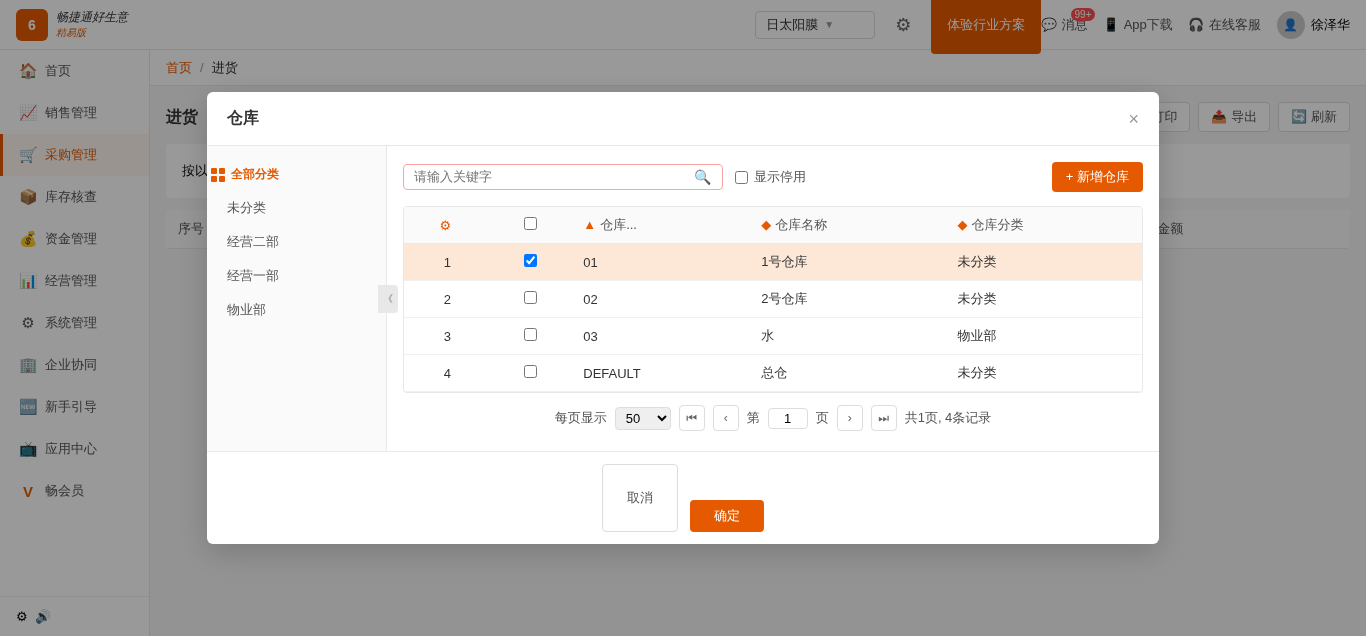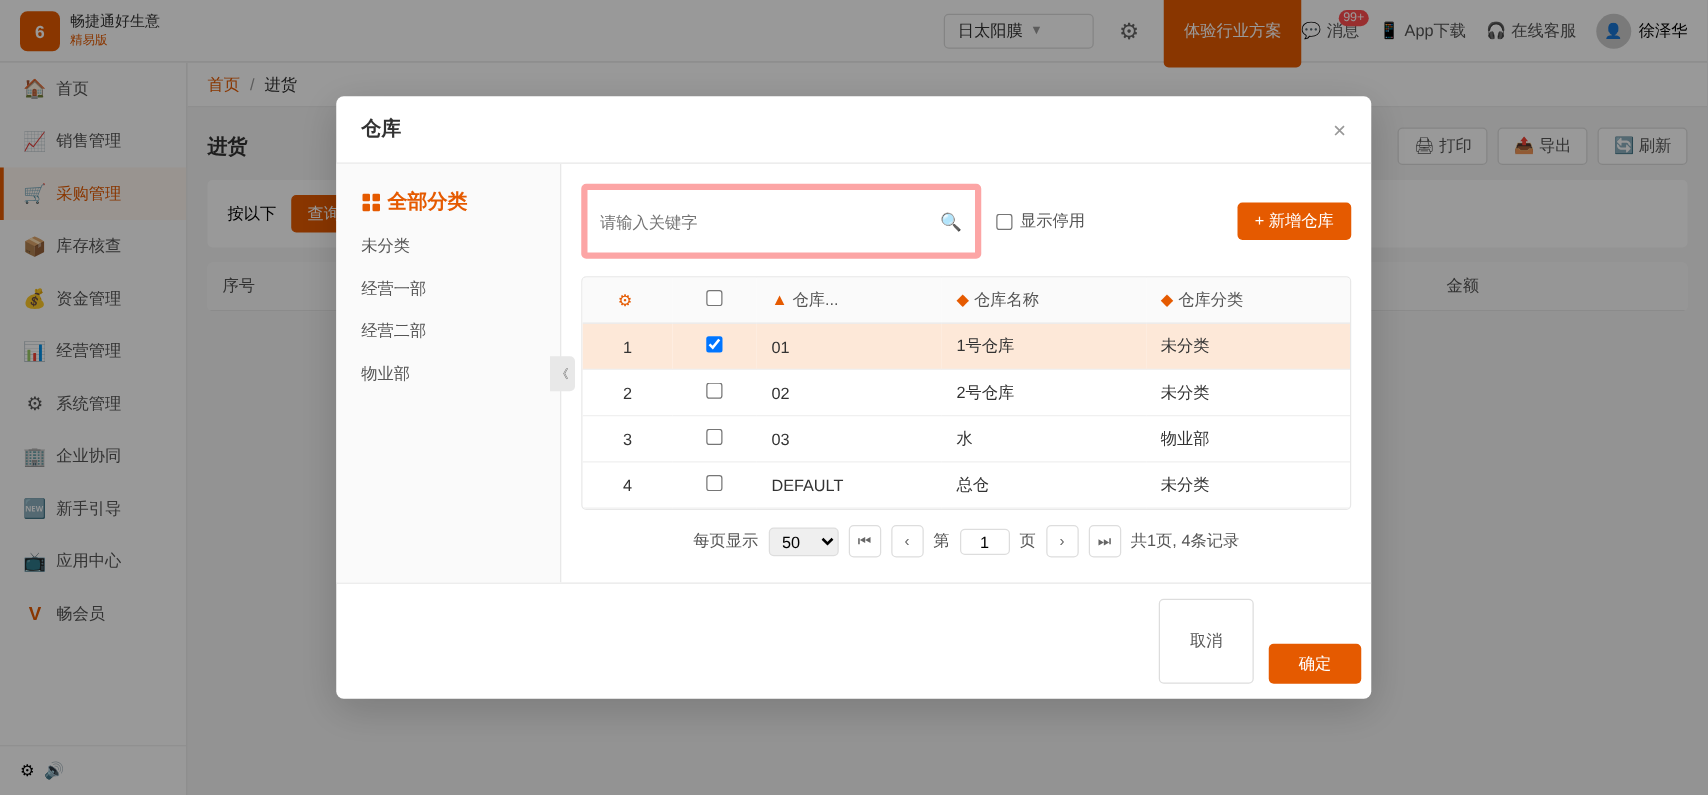--- a/index.html
+++ b/index.html
@@ -22,21 +22,21 @@
       width: 150px;
     }
     .logo-icon {
       width: 32px; height: 32px;
       background: #e55a00;
       border-radius: 6px;
       display: flex; align-items: center; justify-content: center;
       color: #fff; font-weight: bold; font-size: 14px;
       margin-right: 8px;
     }
-    .logo-text { font-size: 12px; color: #333; line-height: 1.3; }
+    .logo-text { font-size: 12px; color: #333; line-height: 1.3; font-style: italic; }
     .logo-sub { font-size: 10px; color: #e55a00; }
     .header-center {
       flex: 1;
       display: flex;
       align-items: center;
       gap: 12px;
       justify-content: flex-end;
     }
     .store-selector {
       display: flex; align-items: center;
@@ -213,21 +213,21 @@
       z-index: 100;
       display: flex;
       align-items: center;
       justify-content: center;
     }
 
     
     .modal {
       background: #fff;
       border-radius: 6px;
-      width: 828px;
+      width: 952px;
       max-height: 580px;
       display: flex;
       flex-direction: column;
       box-shadow: 0 8px 32px rgba(0,0,0,0.18);
       overflow: hidden;
     }
     .modal-header {
       display: flex;
       align-items: center;
       justify-content: space-between;
@@ -251,25 +251,25 @@
     .cat-sidebar {
       width: 180px;
       border-right: 1px solid #e8e8e8;
       padding: 12px 0;
       background: #fafafa;
       position: relative;
     }
     .cat-header {
       display: flex;
       align-items: center;
-      padding: 8px 21px;
+      padding: 8px 4px;
       gap: 6px;
       font-weight: 600;
       color: #e55a00;
-      font-size: 16px;
+      font-size: 12px;
       cursor: pointer;
     }
     .cat-grid-icon {
       display: inline-grid;
       grid-template-columns: 1fr 1fr;
       gap: 2px;
       width: 14px;
       height: 14px;
     }
     .cat-grid-icon span {
@@ -306,24 +306,24 @@
       overflow: hidden;
     }
     .modal-toolbar {
       display: flex;
       align-items: center;
       gap: 12px;
       margin-bottom: 14px;
     }
     .search-input-wrap {
       display: flex;
-      align-items: center;
-      border: 5px solid #fca5a5;
-      border-radius: 4px;
-      padding: 17px 10px;
+      align-items: flex-start;
+      border: 1px solid #fca5a5;
+      border-radius: 4px;
+      padding: 4px 10px;
       gap: 6px;
       flex: 1;
       max-width: 320px;
     }
     .search-input-wrap input {
       border: none; outline: none;
       font-size: 13px; color: #333;
       background: transparent;
       flex: 1;
     }
@@ -408,21 +408,21 @@
       border: 1px solid #ddd;
       border-radius: 4px;
       text-align: center;
       padding: 2px 4px;
       font-size: 13px;
     }
 
     
     .modal-footer {
       display: flex;
-      justify-content: flex-end;
+      justify-content: center;
       gap: 12px;
       padding: 12px 8px;
       border-top: 1px solid #e8e8e8;
     }
     .btn-cancel {
       padding: 7px 24px;
       border: 1px solid #ddd;
       border-radius: 4px;
       background: #fff;
       color: #555;
@@ -588,22 +588,22 @@
         <div class="cat-header">
           <span class="cat-grid-icon">
             <span></span>
               <span></span>
               <span></span>
               <span></span>
           </span>
           <span>全部分类</span>
         </div>
         <div class="cat-item">未分类</div>
+        <div class="cat-item">经营二部</div>
         <div class="cat-item">经营一部</div>
-        <div class="cat-item">经营二部</div>
         <div class="cat-item">物业部</div>
         <div class="cat-collapse-btn">《</div>
       </div>
 
       <div class="modal-main">
         <div class="modal-toolbar">
           <div class="search-input-wrap">
             <input type="text" placeholder="请输入关键字" style="">
             <span class="search-icon">🔍</span>
           </div>

